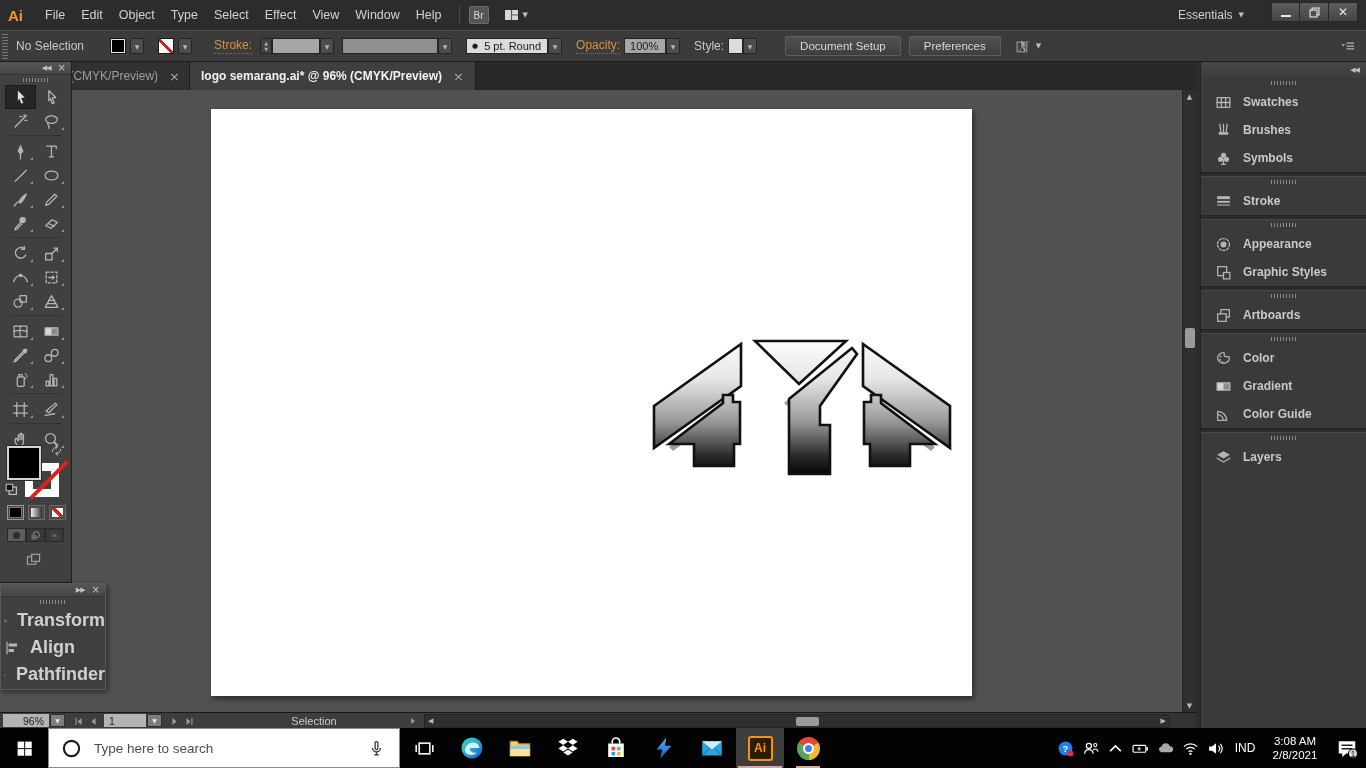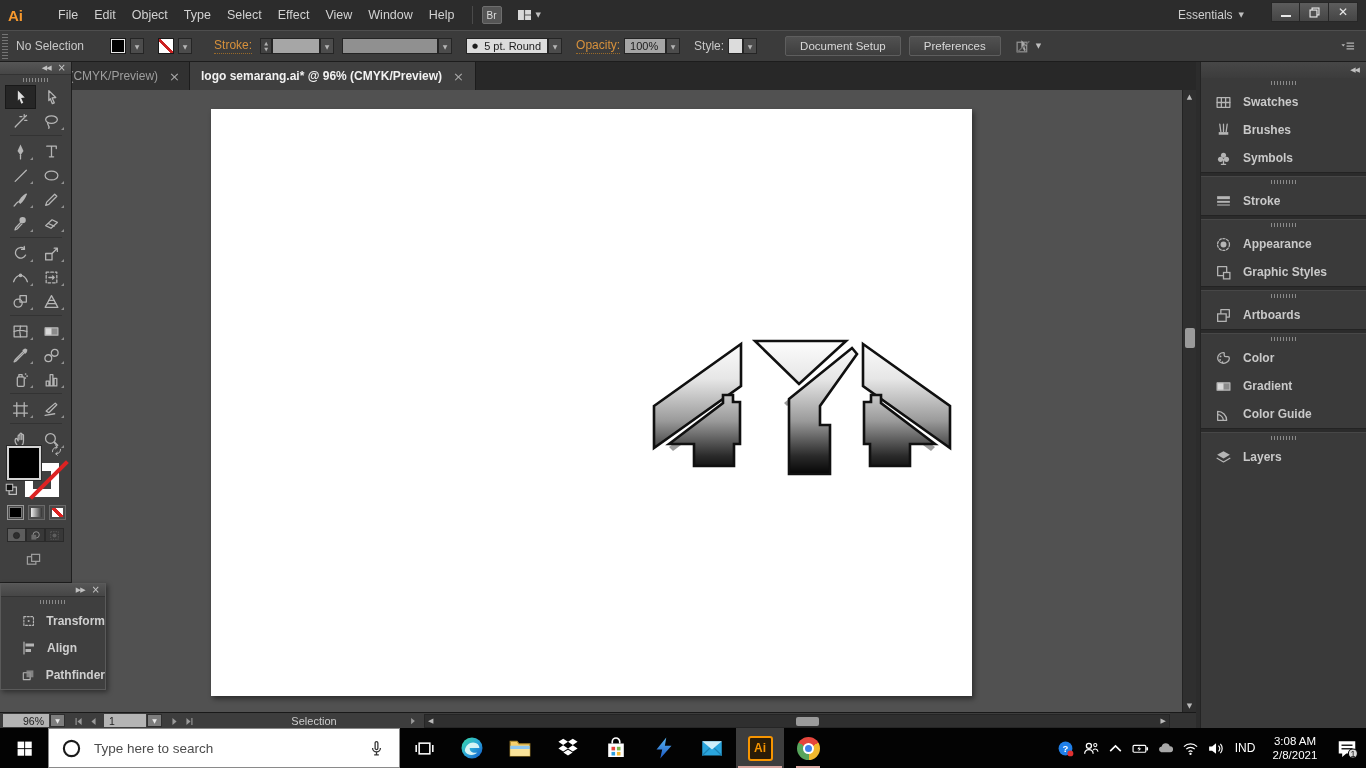--- a/index.html
+++ b/index.html
@@ -5,21 +5,21 @@
   *{box-sizing:border-box;margin:0;padding:0;user-select:none}
   html,body{width:1366px;height:768px;overflow:hidden}
   body{position:relative;background:#515151;font-family:"Liberation Sans",sans-serif;font-size:12px}
   .abs{position:absolute}
   .glyph{font-family:"DejaVu Sans",sans-serif}
   svg.ic{display:block}
 
   
   #menubar{left:0;top:0;width:1366px;height:30px;background:#2c2c2c;display:flex;align-items:center}
   .ai-logo{margin-left:8px;color:#f7992e;font-weight:bold;font-size:15px;width:26px}
-  #menu-items{display:flex;align-items:center;margin-left:16px}
+  #menu-items{display:flex;align-items:center;margin-left:3px}
   .menu-item{color:#d2d2d2;font-size:12.5px;padding:0 8px;line-height:30px;cursor:default}
   .mb-sep{width:1px;height:18px;background:#1e1e1e;border-right:1px solid #4a4a4a;margin:0 9px}
   .br-btn{width:20px;height:18px;background:#555;border:1px solid #6e6e6e;border-radius:2px;color:#ddd;
           font-size:10px;display:flex;align-items:center;justify-content:center}
   .layout-btn{display:flex;align-items:center;gap:3px;margin-left:14px}
   .caret{color:#bfbfbf;font-size:7px}
   #workspace{position:absolute;right:122px;top:0;height:30px;display:flex;align-items:center;gap:6px;color:#cfcfcf;font-size:12px}
   #winbtns{position:absolute;right:8px;top:2px;display:flex}
   .win-btn{width:29px;height:20px;background:linear-gradient(#5c5c5c,#454545);border:1px solid #272727;
            display:flex;align-items:center;justify-content:center;color:#e8e8e8}
@@ -101,22 +101,22 @@
   .cgn-btn{width:17px;height:15px;border:1px solid #6a6a6a;background:#4a4a4a;display:flex;align-items:center;justify-content:center}
   .cgn-btn .inner{width:11px;height:9px}
   .modes{position:absolute;left:7px;top:466px;display:flex}
   .mode-btn{width:19px;height:14px;background:#383838;border:1px solid #2a2a2a;display:flex;align-items:center;justify-content:center}
   .mode-btn.pressed{background:#5d5d5d}
   #screenmode{position:absolute;left:21px;top:489px;width:24px;height:17px;display:flex;align-items:center;justify-content:center}
 
   
   #tapanel{left:0;top:583px;width:106px;height:107px;background:#3f3f3f;border:1px solid #5a5a5a;
            box-shadow:2px 2px 5px rgba(0,0,0,.45);z-index:6}
-  .tap-item{height:27px;display:flex;align-items:center;padding-left:20px;gap:10px;color:#cfcfcf;
-            font-size:12px;font-weight:bold}
+  .tap-item{height:27px;display:flex;align-items:center;padding-left:3px;gap:10px;color:#cfcfcf;
+            font-size:18px;font-weight:bold}
 
   
   #statusbar{left:0;top:712px;width:1196px;height:16px;background:#3d3d3d;border-top:1px solid #191919}
   .zfield{position:absolute;left:3px;top:1px;width:46px;height:13px;background:#b4b4b4;color:#1d1d1d;
           font-size:10.5px;display:flex;align-items:center;padding-left:20px}
   .sdd{position:absolute;top:1px;width:15px;height:13px;background:#7d7d7d;border:1px solid #2e2e2e;
        color:#e8e8e8;font-size:6px;display:flex;align-items:center;justify-content:center}
   .navb{position:absolute;top:2px;width:13px;height:12px;display:flex;align-items:center;justify-content:center}
   .afield{position:absolute;left:104px;top:1px;width:42px;height:13px;background:#b4b4b4;color:#1d1d1d;
           font-size:10.5px;display:flex;align-items:center;padding-left:5px}

